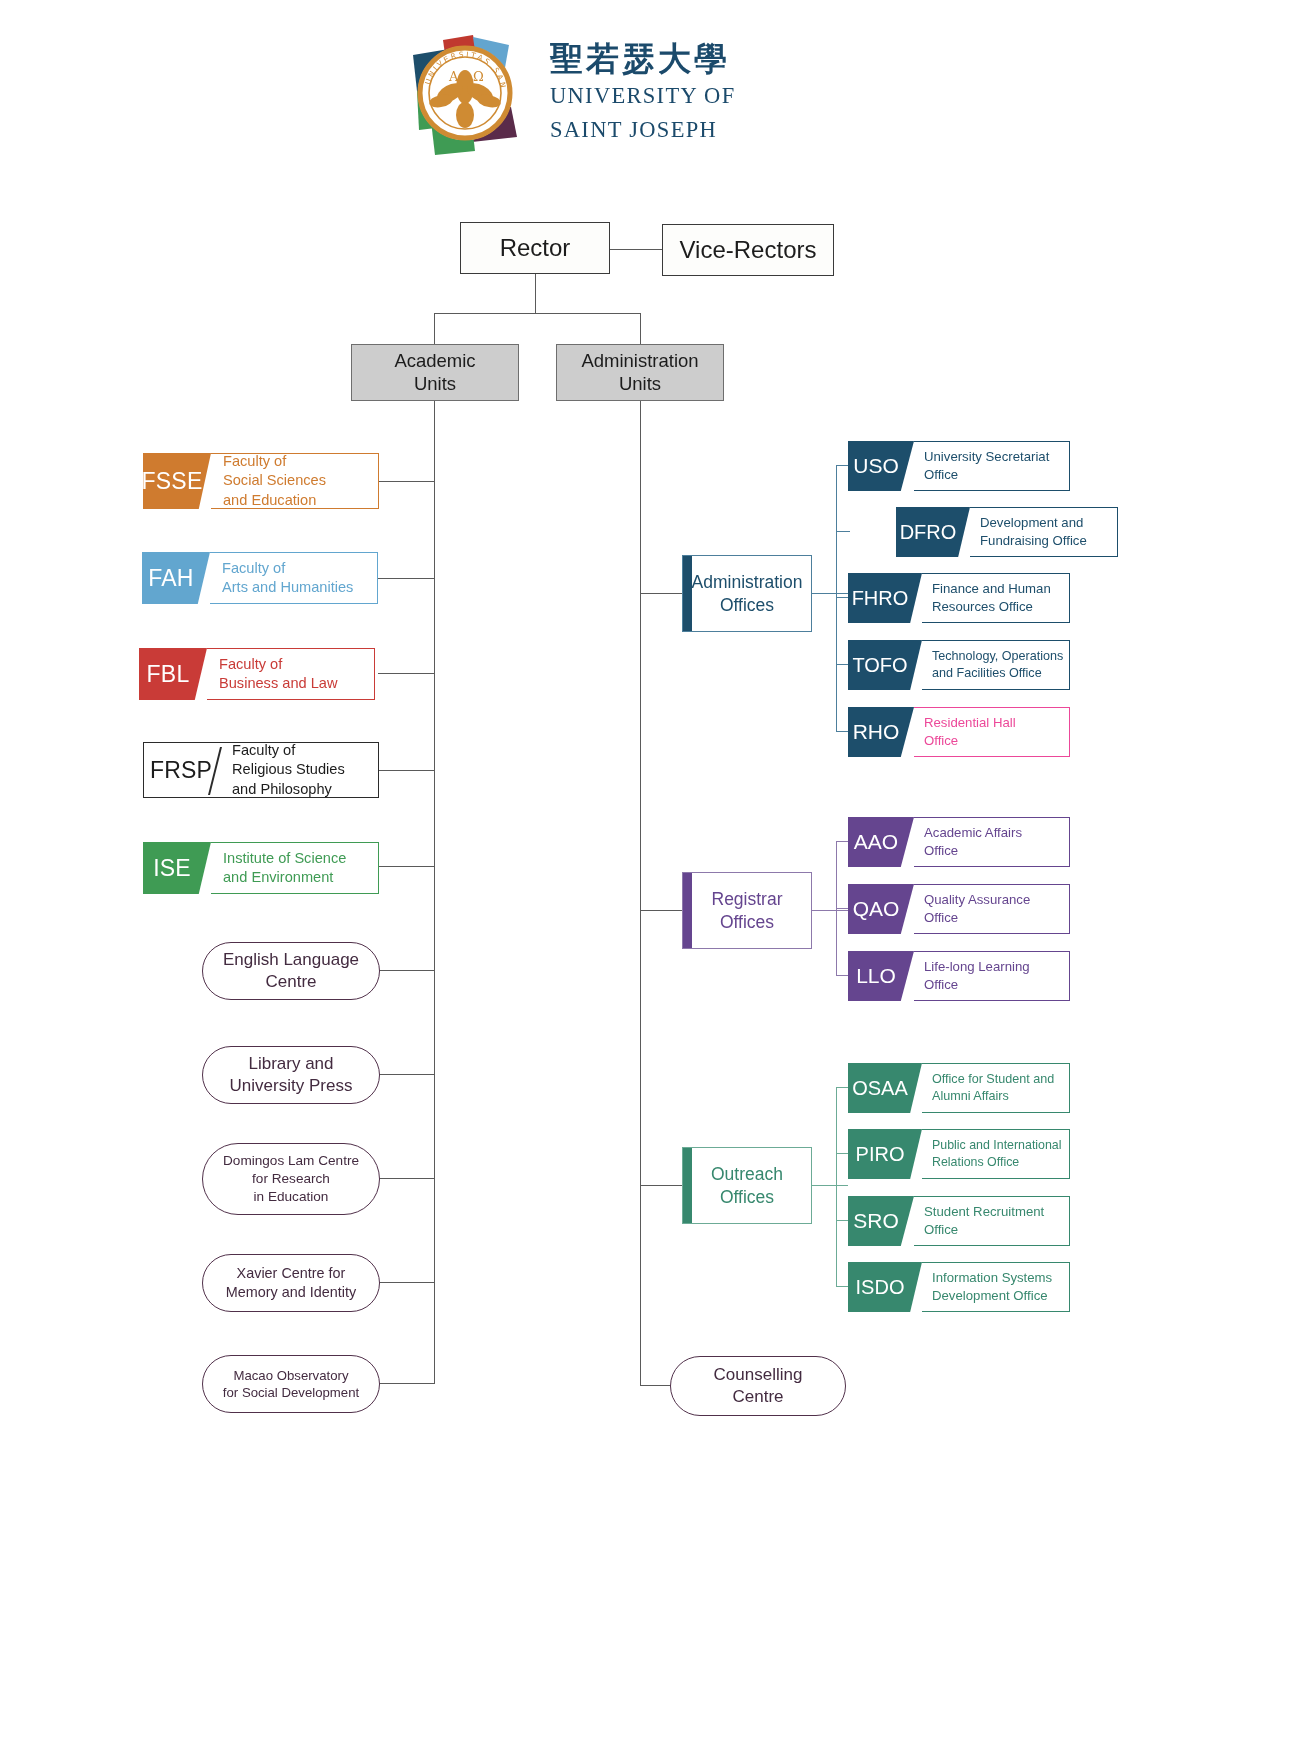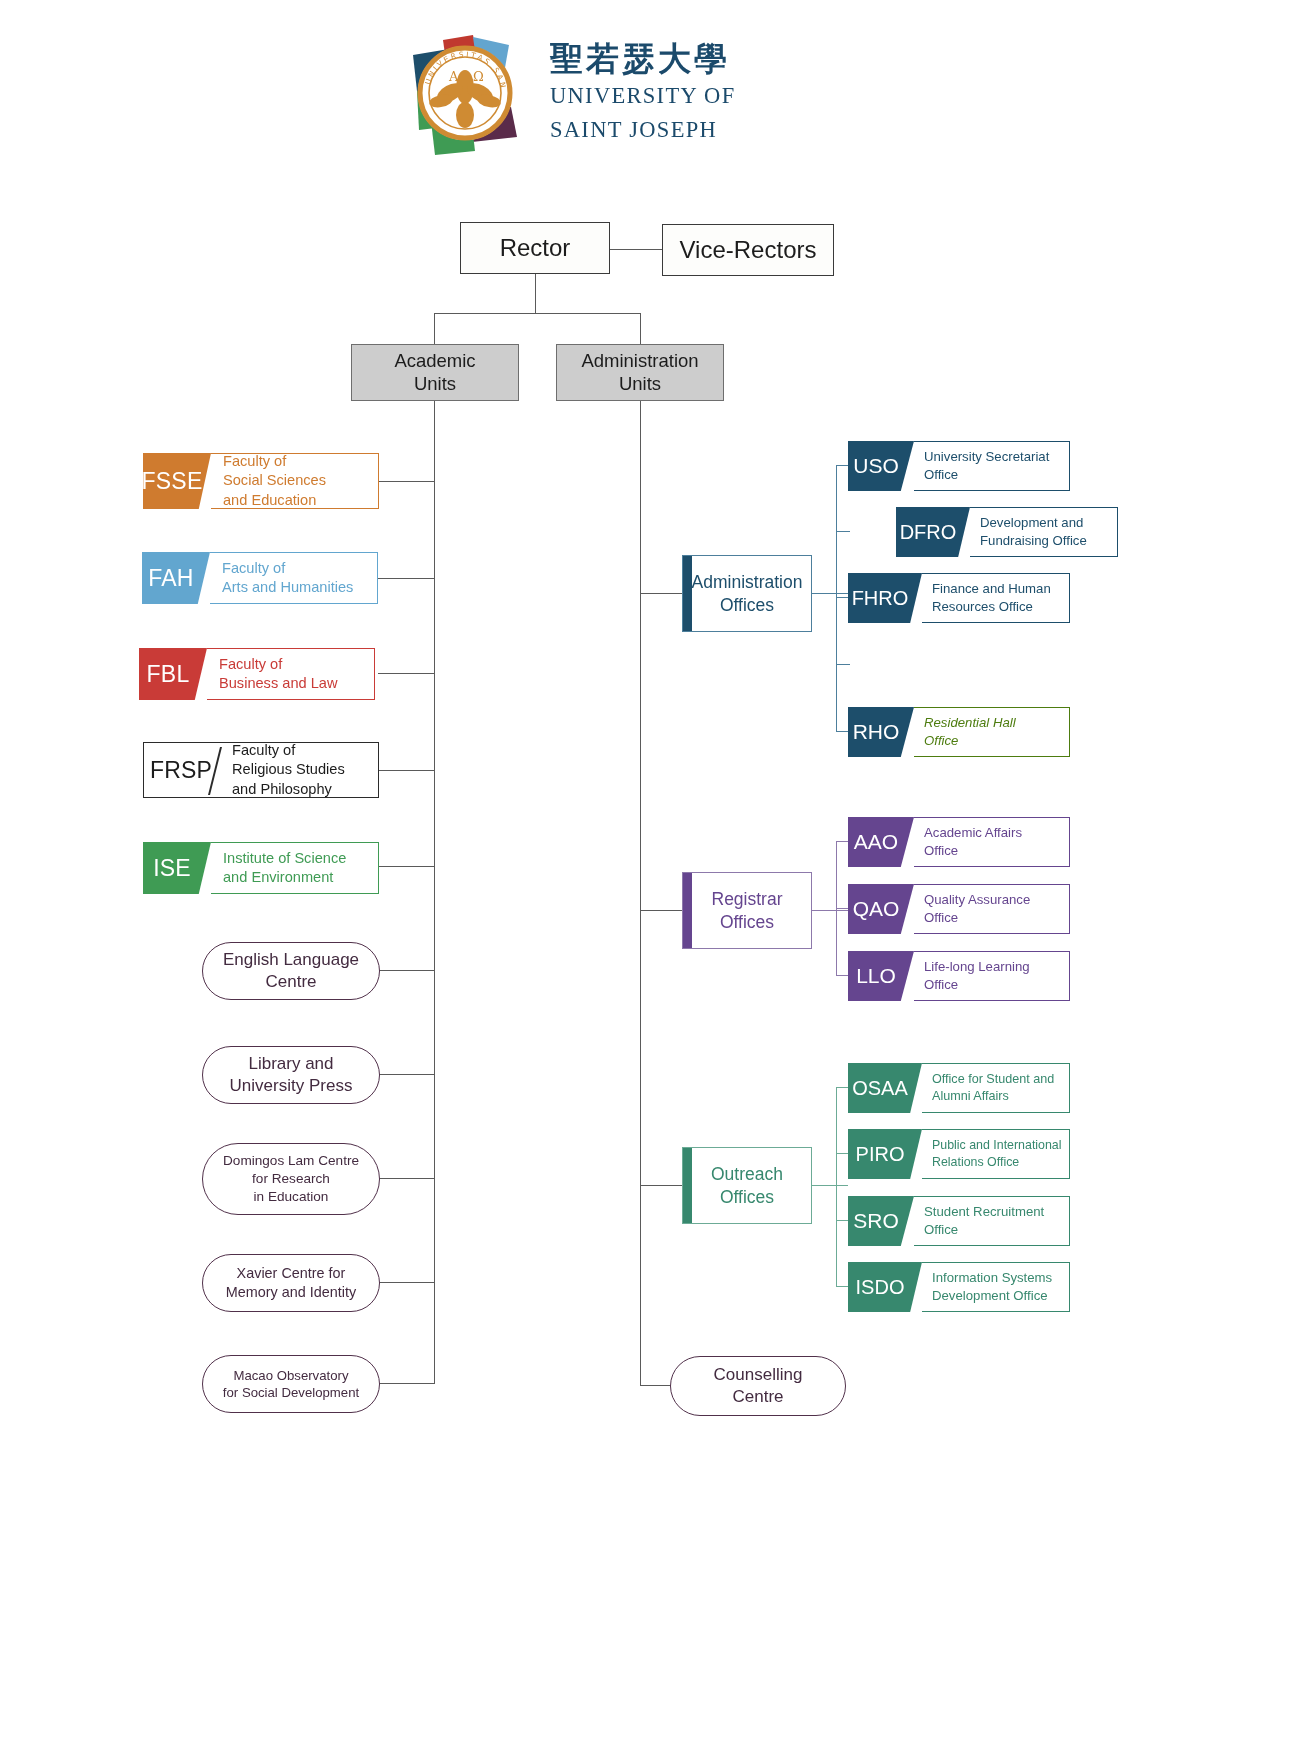--- a/index.html
+++ b/index.html
@@ -374,24 +374,31 @@
   </div>
 
   <div class="off" style="left:848px; top:573px;">
     <div class="code w5" style="background:#1d4e6b;">FHRO</div>
     <div class="desc" style="color:#1d4e6b;">
       <span>Finance and Human</span>
       <span>Resources Office</span>
     </div>
   </div>
 
+  <div class="off" style="left:848px; top:640px;">
+    <div class="code w5" style="background:#1d4e6b;">TOFO</div>
+    <div class="desc" style="color:#1d4e6b; font-size:12.6px;">
+      <span>Technology, Operations</span>
+      <span>and Facilities Office</span>
+    </div>
+  </div>
 
   <div class="off" style="left:848px; top:707px;">
     <div class="code" style="background:#1d4e6b;">RHO</div>
-    <div class="desc" style="color:#4d7c0f;font-style:italic;">
+    <div class="desc" style="color:#ec4899;">
       <span>Residential Hall</span>
       <span>Office</span>
     </div>
   </div>
 
   <div class="grp" style="left:682px; top:872px; border:1.2px solid #8d79ab; color:#65458f;">
     <div class="bar" style="background:#65458f;"></div>
     <div>
       <div>Registrar</div>
       <div>Offices</div>

